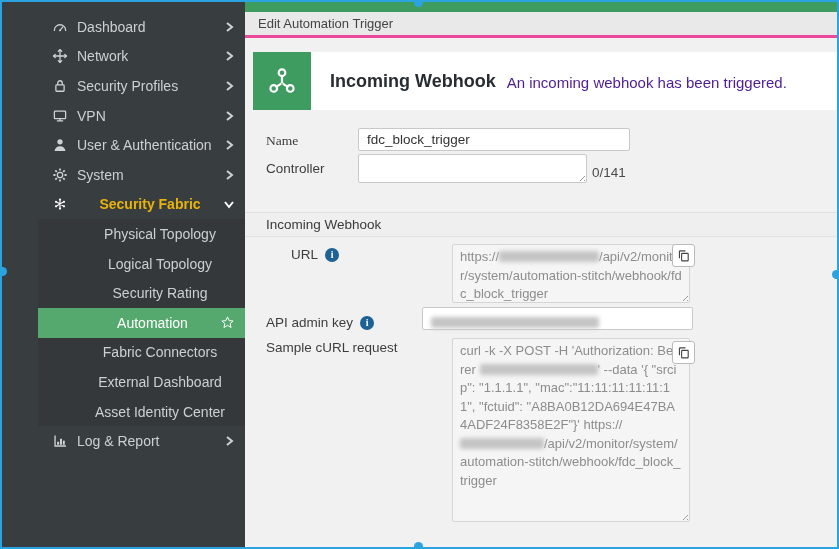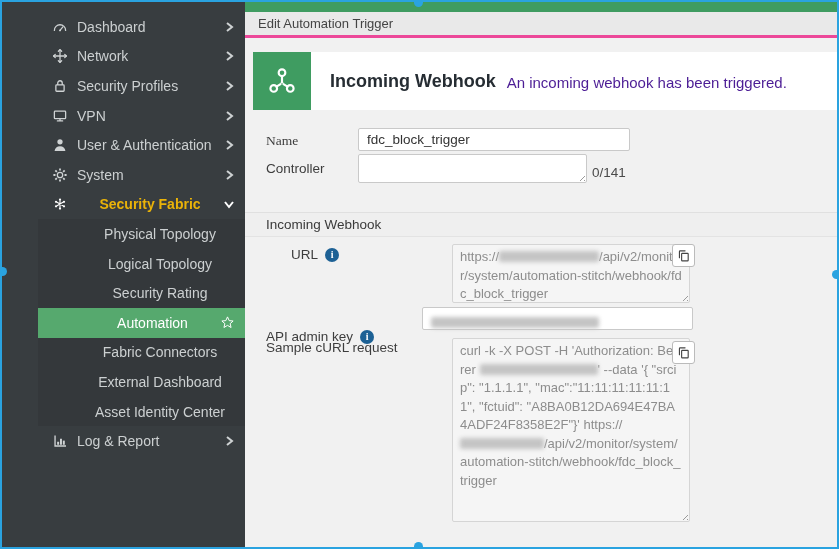--- a/index.html
+++ b/index.html
@@ -292,21 +292,21 @@
       <span>https://</span><span class="redacted" style="width:100px;"></span><span>/api/v2/monitor/system/automation-stitch/webhook/fdc_block_trigger</span>
       <span class="rsz"></span>
     </div>
     <div class="copy-btn" style="left:427px; top:242px;">
       <svg width="15" height="15" viewBox="0 0 24 24" fill="none" stroke="#444" stroke-width="1.8" stroke-linecap="round" stroke-linejoin="round">
         <rect x="9" y="8.5" width="10.5" height="12" rx="1"></rect>
         <path d="M5.5 15.5v-10a1 1 0 0 1 1-1h8"></path>
       </svg>
     </div>
 
-    <span class="form-label" style="left:21px; top:327px;">
+    <span class="form-label" style="left:21px; top:313px;">
       <span>API admin key</span>
       <span class="info-icon"></span>
     </span>
     <div class="textarea-box" style="left:177px; top:305px; width:271px; height:23px; padding:5px 8px;">
       <span class="redacted" style="width:168px;"></span>
     </div>
 
     <span class="form-label" style="left:21px; top:338px;">Sample cURL request</span>
     <div class="textarea-box readonly" style="left:175px; top:336px; width:238px; height:184px;">
       <span>curl -k -X POST -H 'Authorization: Bearer </span><span class="redacted" style="width:118px;"></span><span>' --data '{ "srcip": "1.1.1.1", "mac":"11:11:11:11:11:11", "fctuid": "A8BA0B12DA694E47BA4ADF24F8358E2F"}' https://</span><span class="redacted" style="width:84px;"></span><span>/api/v2/monitor/system/automation-stitch/webhook/fdc_block_trigger</span>

